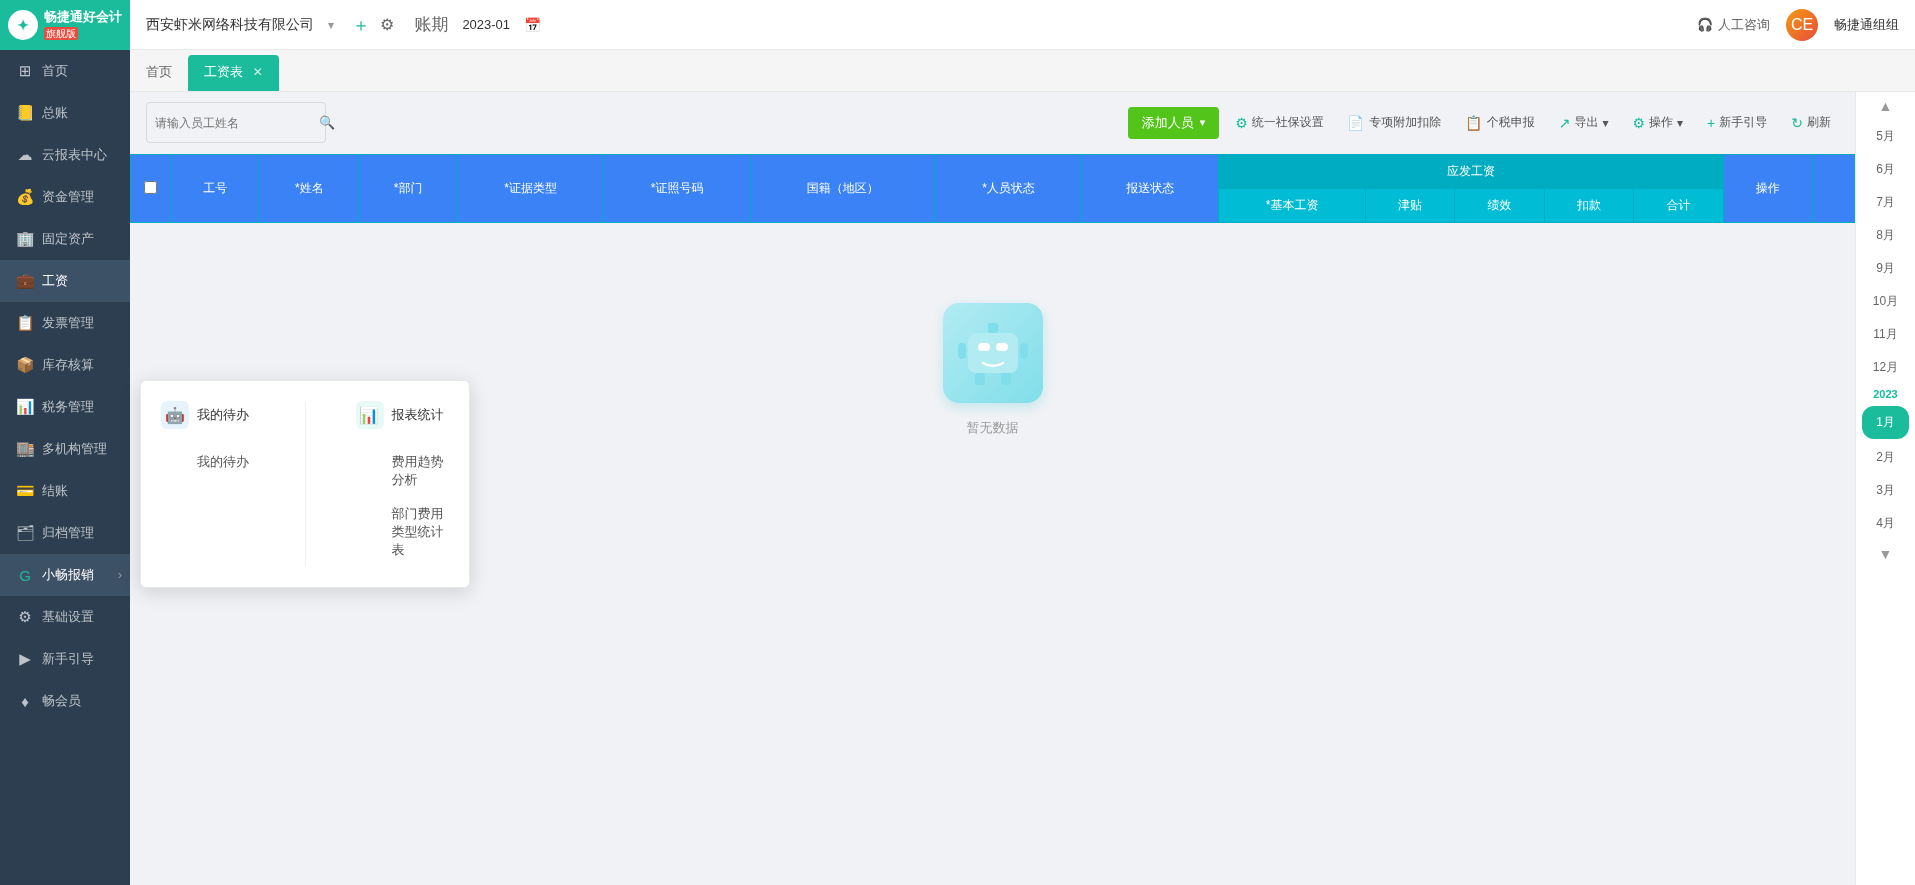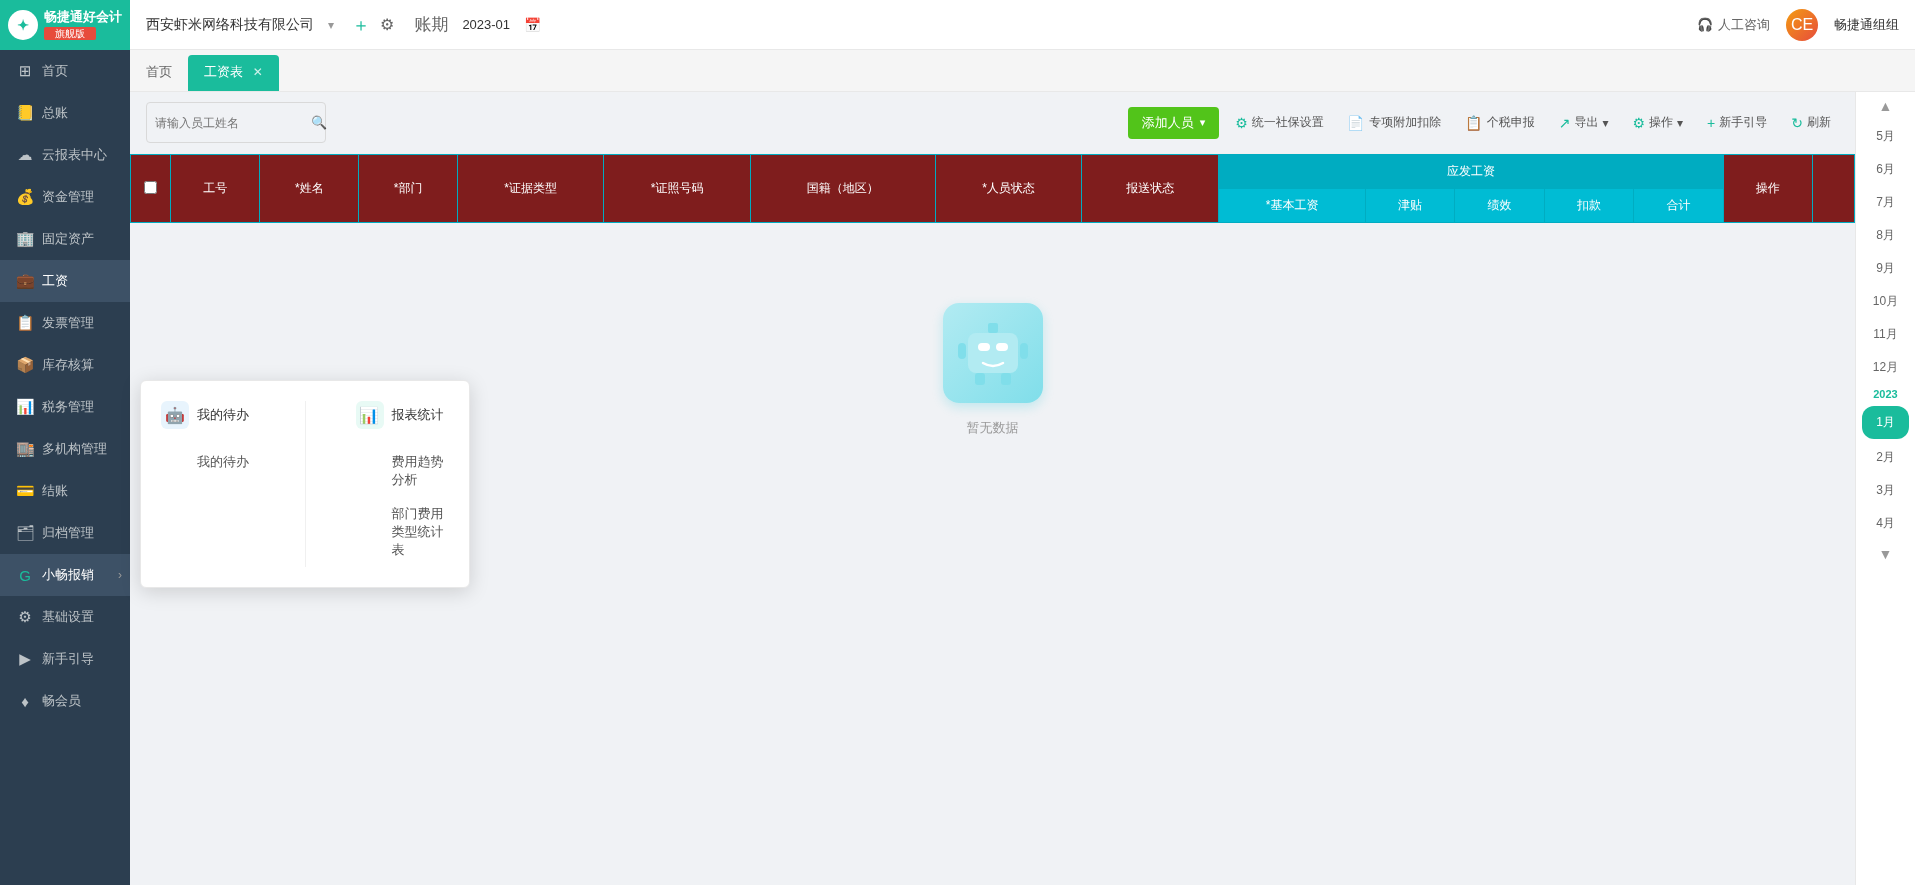--- a/index.html
+++ b/index.html
@@ -23,21 +23,21 @@
       height: 50px;
     }
     .sidebar-logo-icon {
       width: 30px; height: 30px;
       background: white;
       border-radius: 50%;
       display: flex; align-items: center; justify-content: center;
       color: #1abc9c; font-size: 14px; font-weight: bold;
     }
     .sidebar-logo-text { color: white; font-size: 13px; font-weight: bold; line-height: 1.2; }
-    .sidebar-logo-sub { font-size: 10px; background: #e74c3c; color: white; padding: 1px 11px; border-radius: 2px; }
+    .sidebar-logo-sub { font-size: 10px; background: #e74c3c; color: white; padding: 1px 2px; border-radius: 2px; }
     .sidebar-item {
       display: flex; align-items: center; gap: 8px;
       padding: 12px 16px;
       color: #bdc3c7;
       cursor: pointer;
       transition: background 0.2s;
     }
     .sidebar-item.active { background: #3d5166; color: white; }
     .sidebar-item .nav-icon { font-size: 15px; width: 18px; text-align: center; }
     .sidebar-item .nav-label { font-size: 13px; }
@@ -135,21 +135,21 @@
       gap: 12px;
       border-bottom: 1px solid #f0f0f0;
       flex-shrink: 0;
     }
     .search-box {
       display: flex;
       align-items: center;
       border: 1px solid #d9d9d9;
       border-radius: 4px;
       padding: 12px 8px;
-      gap: 16px;
+      gap: 24px;
       width: 180px;
     }
     .search-box input {
       border: none;
       outline: none;
       font-size: 12px;
       color: #999;
       width: 140px;
       background: transparent;
     }
@@ -185,21 +185,21 @@
       flex: 1;
       overflow: auto;
       position: relative;
     }
     .salary-table {
       width: 100%;
       border-collapse: collapse;
       min-width: 1400px;
     }
     .salary-table thead tr:first-child th {
-      background: #7f1d1d;
+      background: #3b82f6;
       color: white;
       font-size: 12px;
       font-weight: 500;
       padding: 8px 10px;
       text-align: center;
       border: 1px solid #00acc1;
       white-space: nowrap;
     }
     .salary-table thead tr:nth-child(2) th {
       background: #00bcd4;

